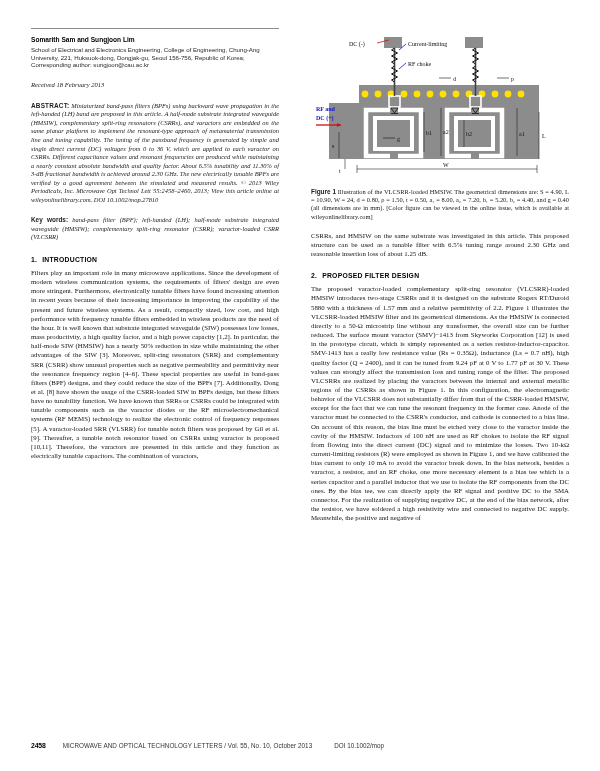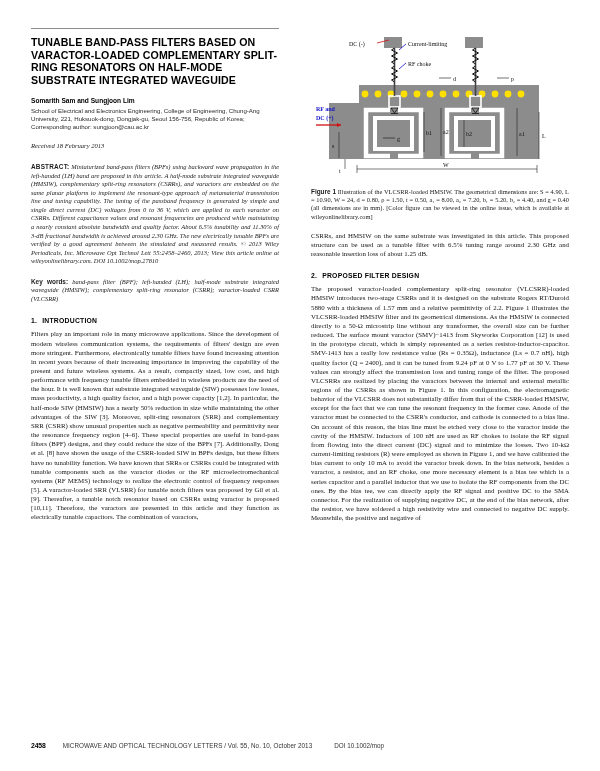--- a/index.html
+++ b/index.html
@@ -178,21 +178,20 @@
 </style>
 </head>
 <body>
 
 <div class="page">
 
   <div class="col-left">
 
     <div class="top-rule"></div>
 
-    <h1 class="paper-title">TUNABLE BAND-PASS FILTERS BASED ON VARACTOR-LOADED COMPLEMENTARY SPLIT-RING RESONATORS ON HALF-MODE SUBSTRATE INTEGRATED WAVEGUIDE</h1>
 
     <div class="authors">Somarith Sam and Sungjoon Lim</div>
     <div class="affiliation">School of Electrical and Electronics Engineering, College of Engineering, Chung-Ang University, 221, Huksuok-dong, Dongjak-gu, Seoul 156-756, Republic of Korea; Corresponding author: sungjoon@cau.ac.kr</div>
 
     <div class="received">Received 18 February 2013</div>
 
     <p class="abstract"><b class="lbl">ABSTRACT:</b> <span>Miniaturized band-pass filters (BPFs) using backward wave propagation in the left-handed (LH) band are proposed in this article. A half-mode substrate integrated waveguide (HMSIW), complementary split-ring resonators (CSRRs), and varactors are embedded on the same planar platform to implement the resonant-type approach of metamaterial transmission line and tuning capability. The tuning of the passband frequency is generated by simple and single direct current (DC) voltages from 0 to 36 V, which are applied to each varactor on CSRRs. Different capacitance values and resonant frequencies are produced while maintaining a nearly constant absolute bandwidth and quality factor. About 6.5% tunability and 11.30% of 3-dB fractional bandwidth is achieved around 2.30 GHz. The new electrically tunable BPFs are verified by a good agreement between the simulated and measured results. © 2013 Wiley Periodicals, Inc. Microwave Opt Technol Lett 55:2458–2460, 2013; View this article online at wileyonlinelibrary.com. DOI 10.1002/mop.27810</span></p>
 
     <p class="keywords"><b class="lbl">Key words:</b> <span>band-pass filter (BPF); left-handed (LH); half-mode substrate integrated waveguide (HMSIW); complementary split-ring resonator (CSRR); varactor-loaded CSRR (VLCSRR)</span></p>
 

